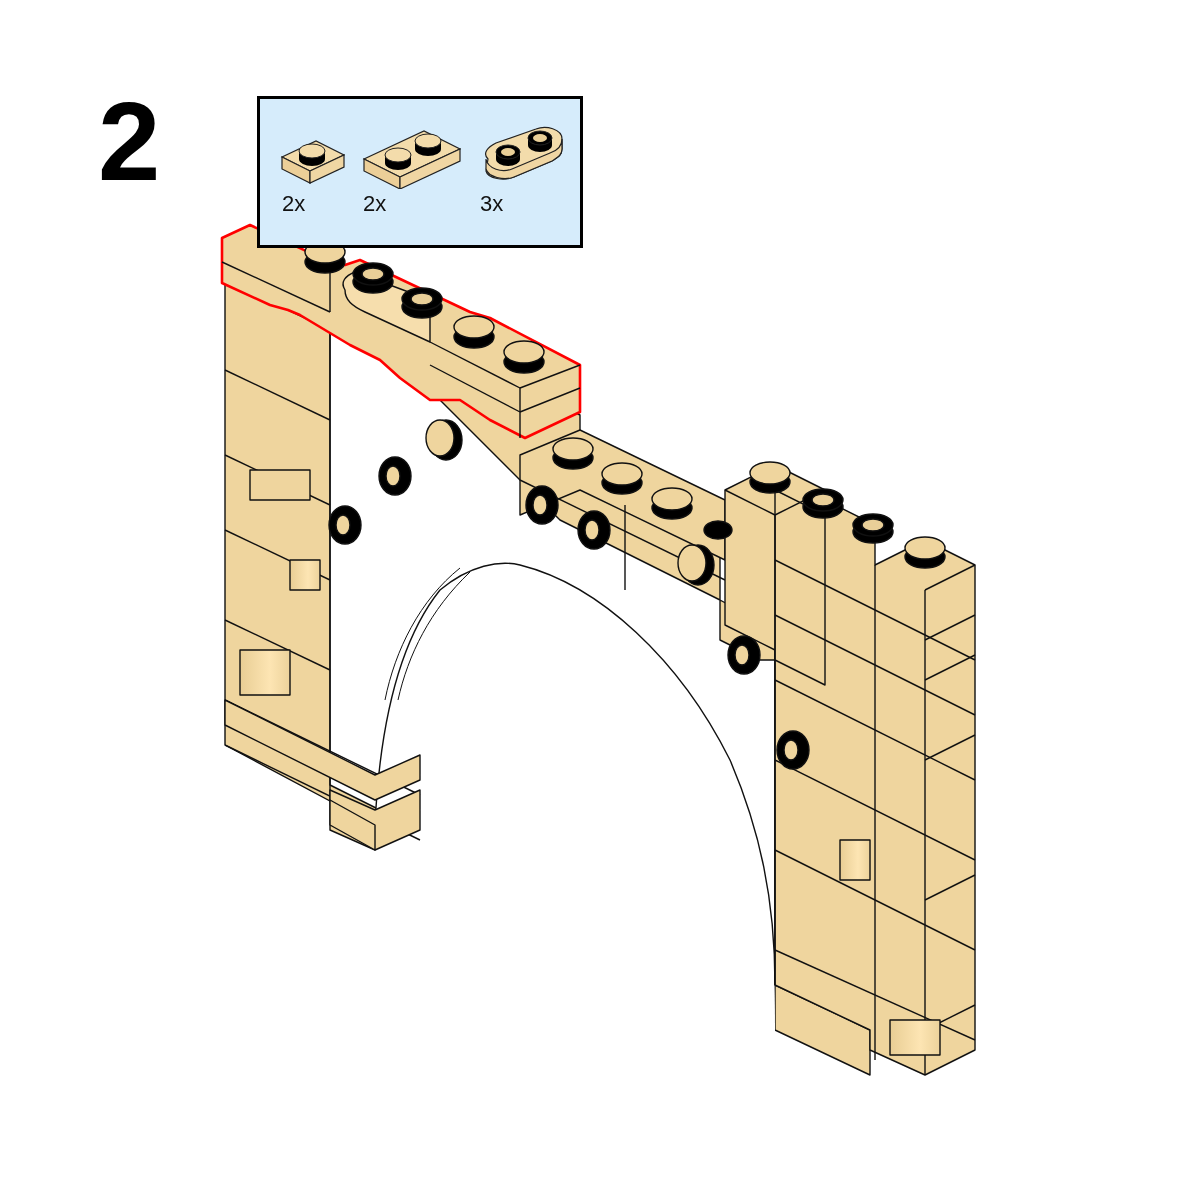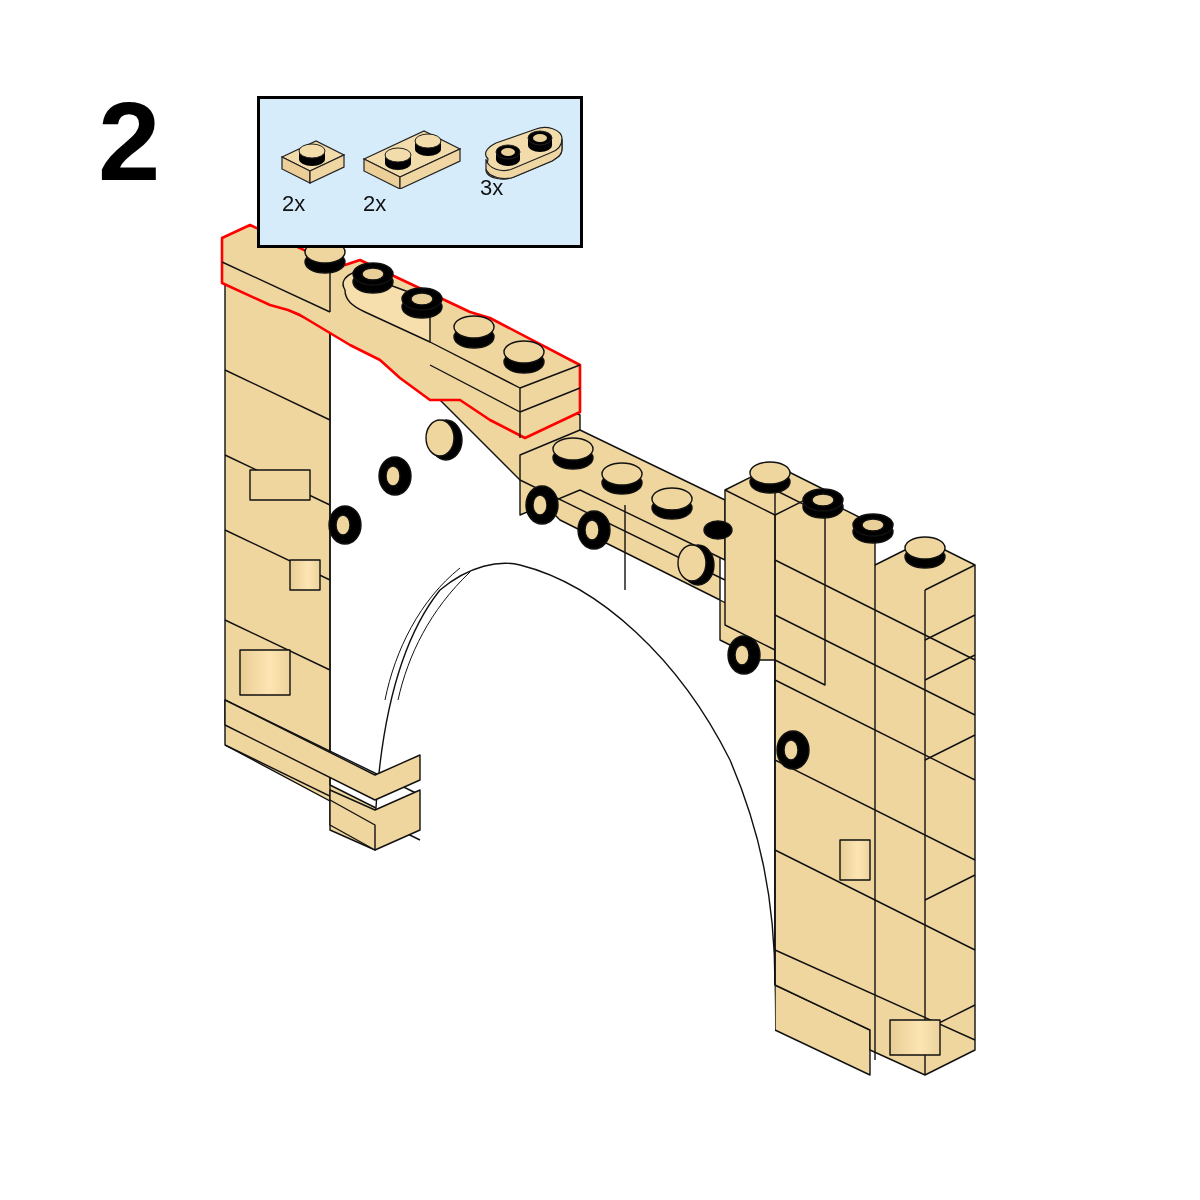--- a/index.html
+++ b/index.html
@@ -62,21 +62,21 @@
       <ellipse cx="28" cy="34" rx="12" ry="7" fill="#000"></ellipse>
       <rect x="16" y="27" width="24" height="7" fill="#000"></rect>
       <ellipse cx="28" cy="27" rx="12" ry="7" fill="#000" stroke="#222" stroke-width="1"></ellipse>
       <ellipse cx="28" cy="27" rx="7" ry="4" fill="#e9cf98"></ellipse>
       <ellipse cx="60" cy="20" rx="12" ry="7" fill="#000"></ellipse>
       <rect x="48" y="13" width="24" height="7" fill="#000"></rect>
       <ellipse cx="60" cy="13" rx="12" ry="7" fill="#000" stroke="#222" stroke-width="1"></ellipse>
       <ellipse cx="60" cy="13" rx="7" ry="4" fill="#e9cf98"></ellipse>
     </svg>
   </div>
-  <div class="part-qty" style="left:220px; top:76px;">3x</div>
+  <div class="part-qty" style="left:220px; top:92px;">3x</div>
 </div>
 
 <svg class="model" width="1200" height="1200" viewBox="0 0 1200 1200">
   <defs>
     <linearGradient id="cyl" x1="0" x2="1" y1="0" y2="0">
       <stop offset="0" stop-color="#e8cd94"></stop>
       <stop offset="0.6" stop-color="#fde5b3"></stop>
       <stop offset="1" stop-color="#ecd29b"></stop>
     </linearGradient>
   </defs>

